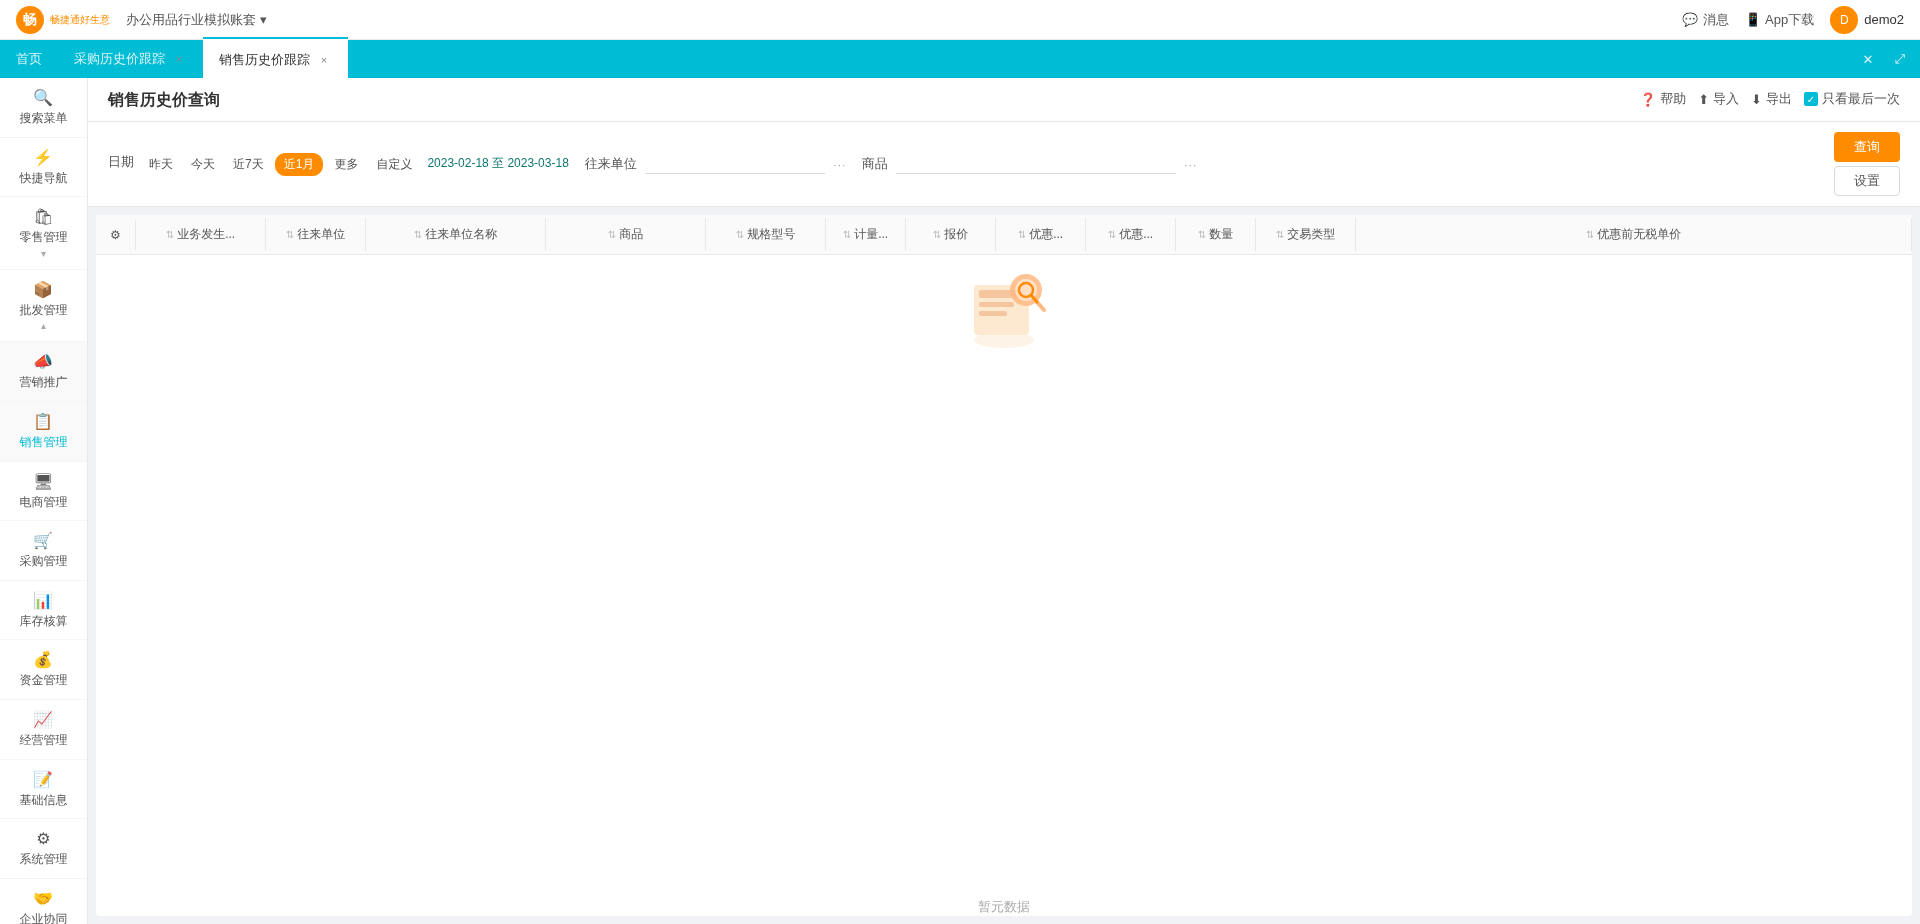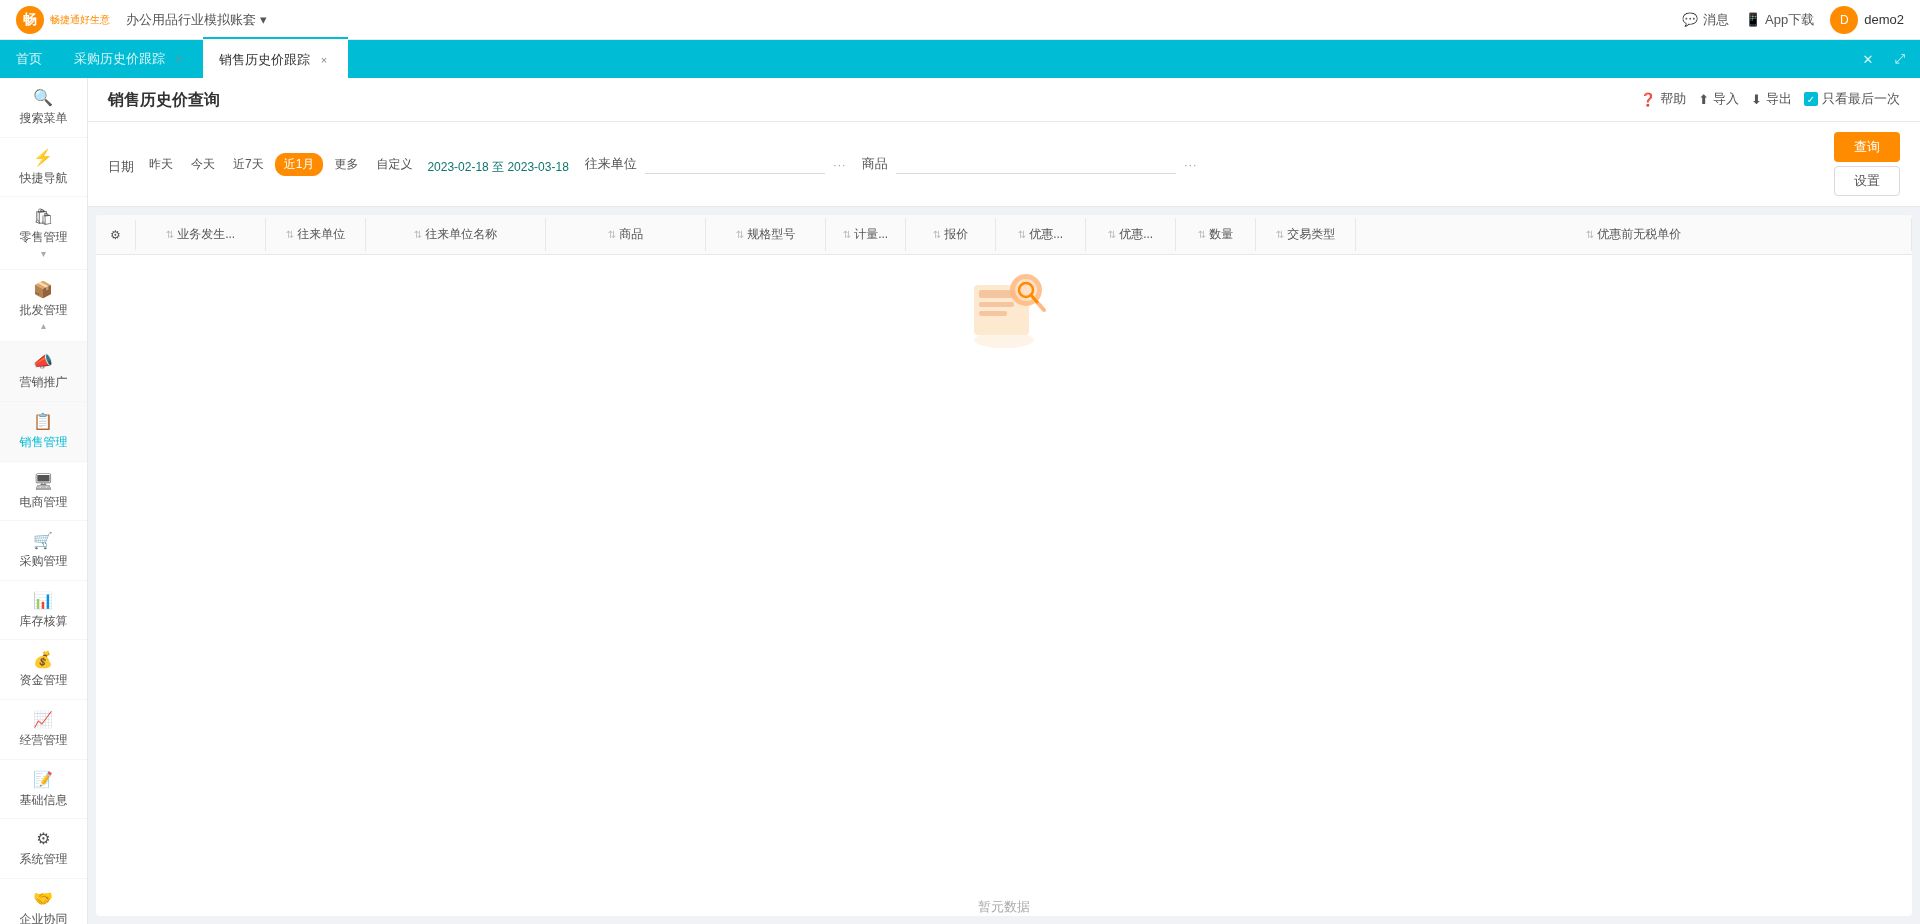--- a/index.html
+++ b/index.html
@@ -249,21 +249,21 @@
       align-items: center;
       gap: 16px;
       padding: 10px 20px;
       background: #fff;
       border-bottom: 1px solid #e8e8e8;
       flex-shrink: 0;
       flex-wrap: wrap;
     }
     .filter-group {
       display: flex;
-      align-items: flex-end;
+      align-items: flex-start;
       gap: 8px;
     }
     .filter-label {
       font-size: 13px;
       color: #555;
       white-space: nowrap;
     }
     .date-buttons {
       display: flex;
       align-items: center;

